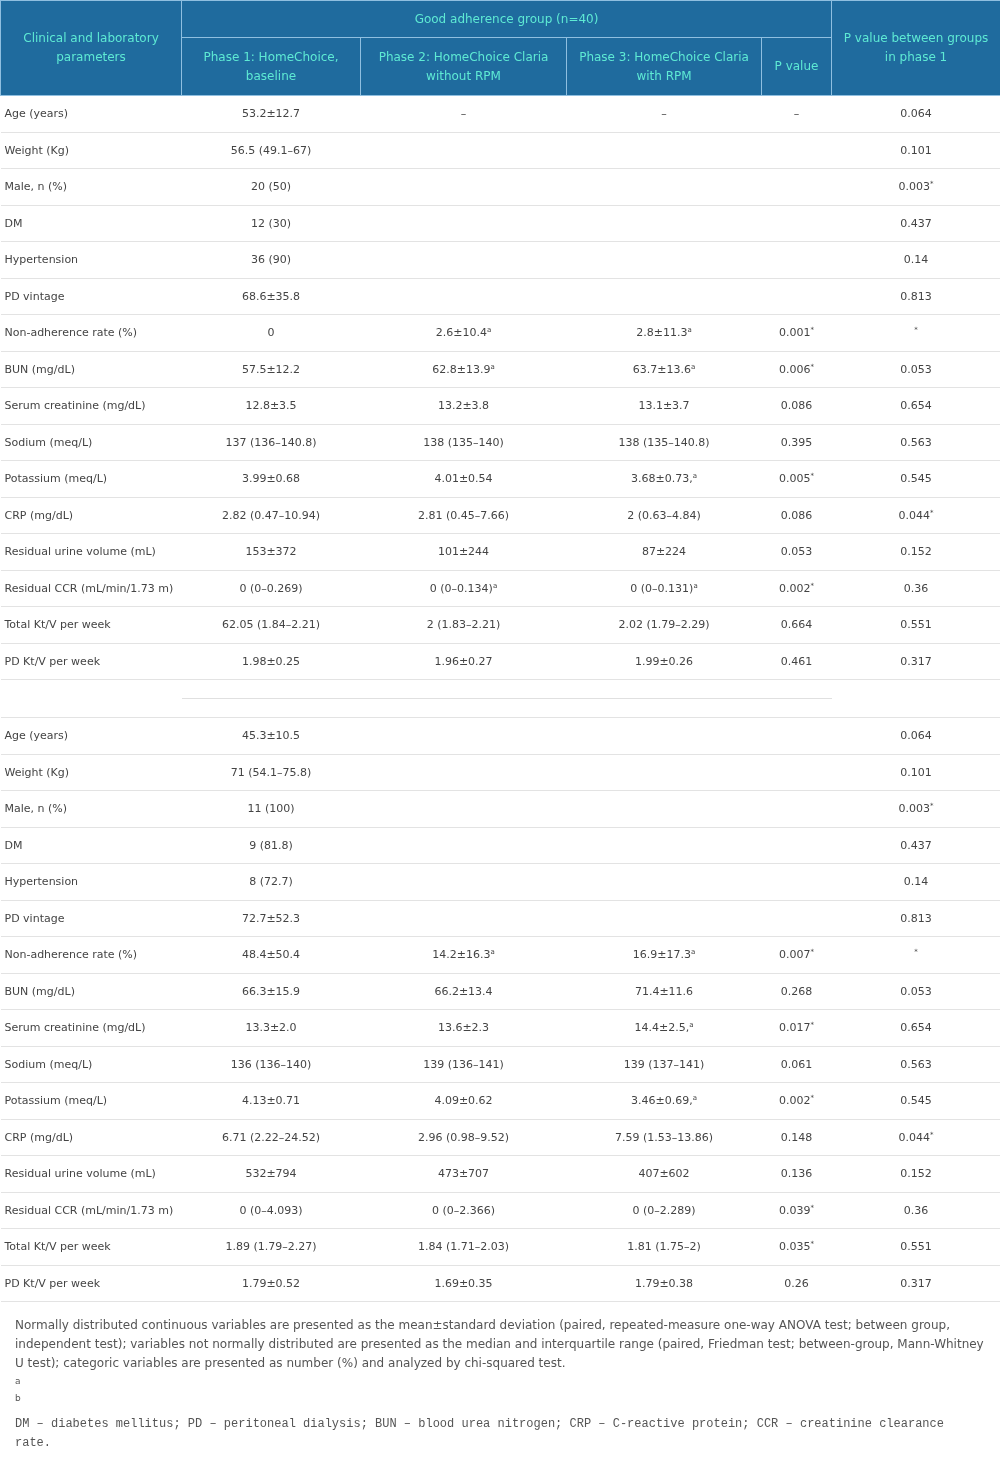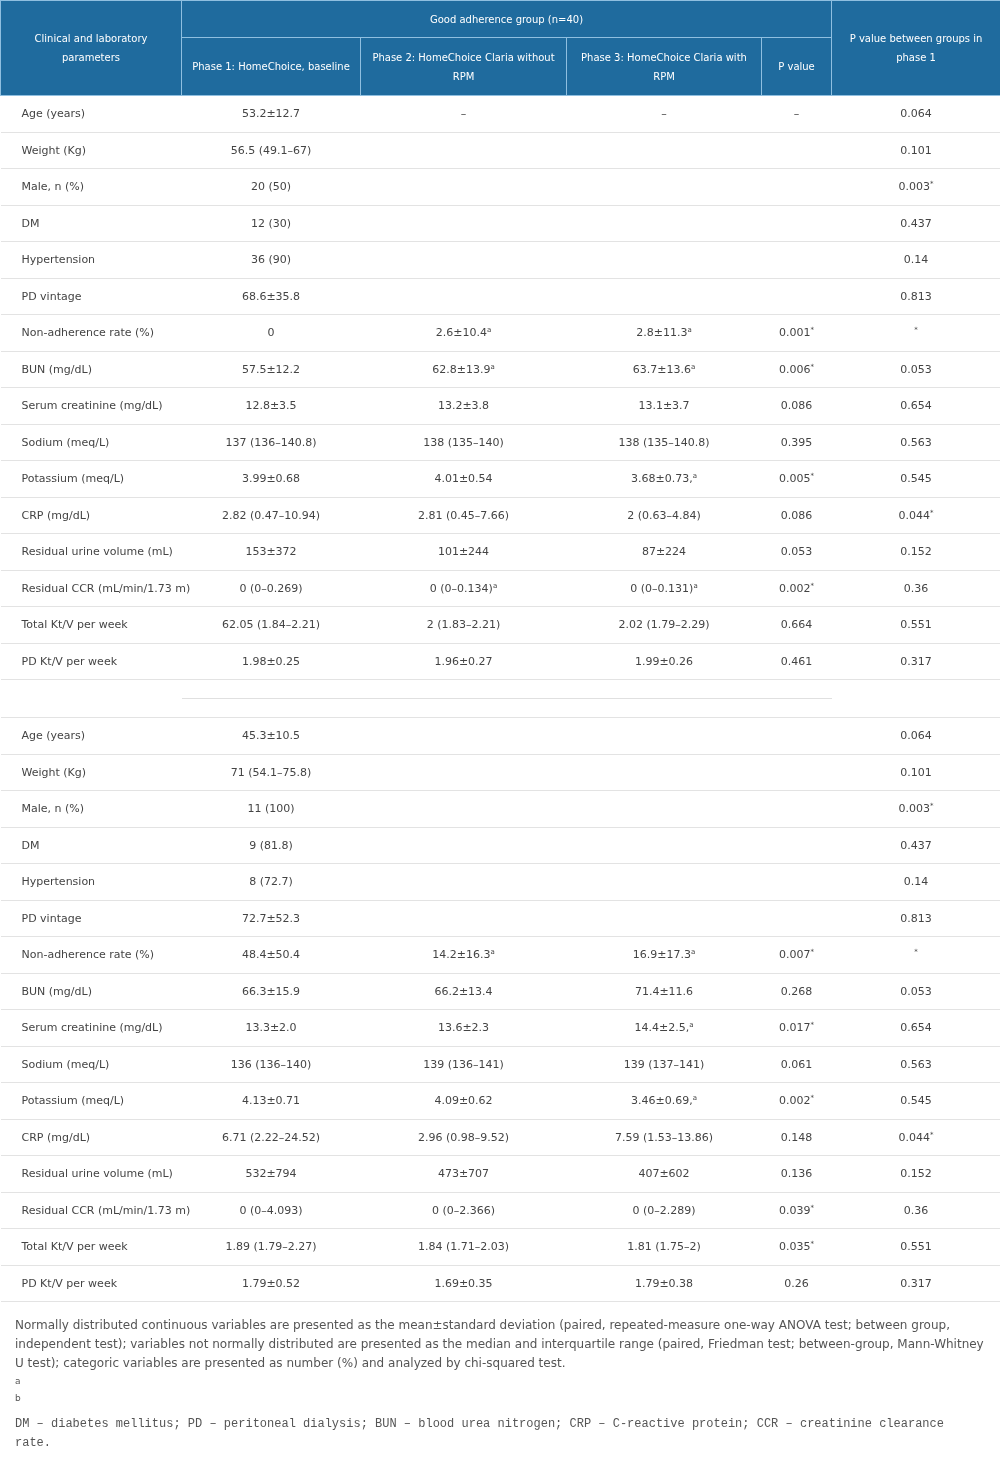--- a/index.html
+++ b/index.html
@@ -1,26 +1,26 @@
 <!DOCTYPE html>
 <html><head>
 <meta charset="utf-8">
 <style>
   html, body { margin: 0; padding: 0; background: #ffffff; }
   body { width: 1000px; font-family: "DejaVu Sans", sans-serif; color: #333; }
   table.t { width: 1000px; border-collapse: collapse; table-layout: fixed; }
   col.c0 { width: 181px; } col.c1 { width: 179px; } col.c2 { width: 206px; }
   col.c3 { width: 195px; } col.c4 { width: 70px; } col.c5 { width: 169px; }
-  thead th { background: #1f6b9e; color: #ffffff; font-weight: normal; font-size: 10px;
+  thead th { background: #1f6b9e; color: #5eead4; font-weight: normal; font-size: 12px;
     line-height: 19px; text-align: center; border: 1px solid #8fbfe0; padding: 0 6px; }
   thead tr.h1 th { height: 36px; }
   thead tr.h2 th { height: 57px; }
   tbody td { font-size: 11px; color: #444; height: 35.5px; border-bottom: 1px solid #e3e3e3;
     text-align: center; padding: 0 4px; white-space: nowrap; }
-  tbody td.lbl { text-align: left; padding-left: 21px; }
+  tbody td.lbl { text-align: left; padding-left: 4px; }
   sup { font-size: 7px; vertical-align: 4px; line-height: 0; }
   tr.sep td { height: 18px; border-bottom: 1px solid #e3e3e3; }
   tr.sep td.sepline { border-bottom: 1px solid #e0e0e0; }
   tr.sep2 td { height: 18px; }
   .notes { padding: 14px 15px 14px 15px; font-size: 12px; line-height: 19px; color: #555;
     border-bottom: 2px solid #e3e3e3; }
   .notes p { margin: 0; }
   .notes .small { font-size: 9px; line-height: 17px; }
   .notes .abbr { margin-top: 8px; font-family: Liberation Mono, monospace; }
 </style>

